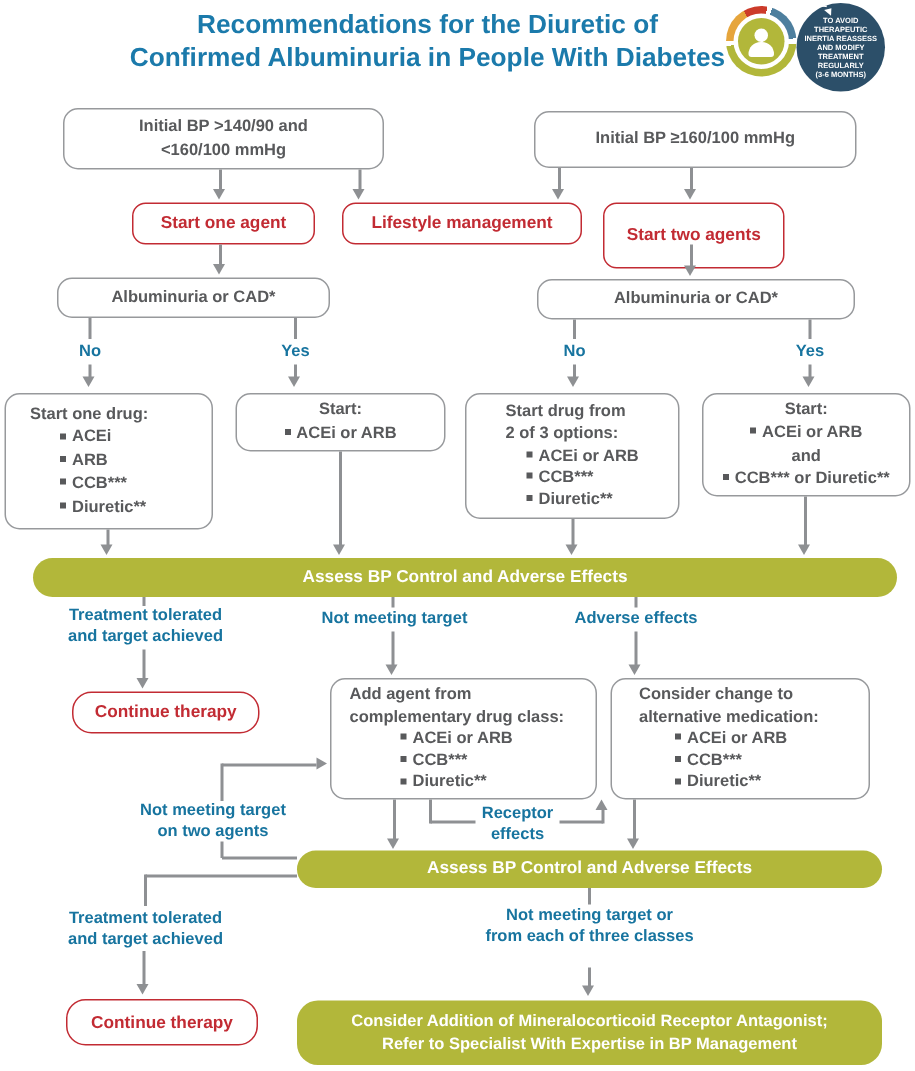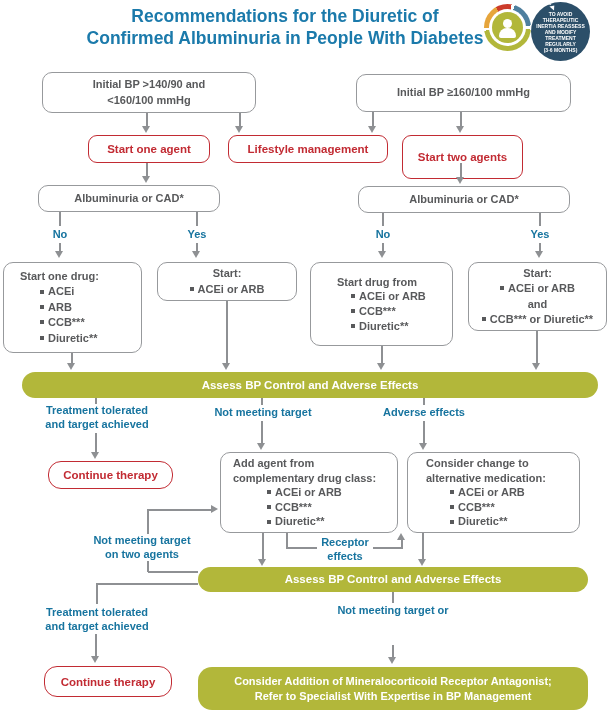--- a/index.html
+++ b/index.html
@@ -146,20 +146,21 @@
       <div class="bl"><span class="sq"></span><span>CCB***</span></div>
       <div class="bl"><span class="sq"></span><span>Diuretic**</span></div>
     </div>
   </div>
   <div class="gbox center" style="left:157px;top:262px;width:140px;height:39px;">
     <div>Start:</div>
     <div class="bl"><span class="sq"></span><span>ACEi or ARB</span></div>
   </div>
   <div class="gbox lh13" style="left:310px;top:262px;width:143px;height:84px;">
     <div style="padding-left:26px;">Start drug from</div>
+    <div style="padding-left:26px;">2 of 3 options:</div>
     <div style="padding-left:40px;">
       <div class="bl"><span class="sq"></span><span>ACEi or ARB</span></div>
       <div class="bl"><span class="sq"></span><span>CCB***</span></div>
       <div class="bl"><span class="sq"></span><span>Diuretic**</span></div>
     </div>
   </div>
   <div class="gbox center" style="left:468px;top:262px;width:139px;height:69px;">
     <div>Start:</div>
     <div class="bl"><span class="sq"></span><span>ACEi or ARB</span></div>
     <div>and</div>
@@ -253,20 +254,21 @@
   </div>
   <div class="vl" style="left:95px;top:634px;height:23px;"></div>
   <div class="ad" style="left:91px;top:656px;"></div>
   <div class="rbox" style="left:44px;top:666px;width:128px;height:31px;border-radius:13px;">
     <div>Continue therapy</div>
   </div>
 
   <div class="vl" style="left:392px;top:592px;height:11px;"></div>
   <div class="teal" style="left:298px;top:604px;width:190px;">
     <div>Not meeting target or</div>
+    <div>from each of three classes</div>
   </div>
   <div class="vl" style="left:392px;top:645px;height:13px;"></div>
   <div class="ad" style="left:388px;top:657px;"></div>
 
   <div class="obar" style="left:198px;top:667px;width:390px;height:43px;border-radius:14px;font-size:11px;">
     <div>Consider Addition of Mineralocorticoid Receptor Antagonist;</div>
     <div>Refer to Specialist With Expertise in BP Management</div>
   </div>
 
 </div>

